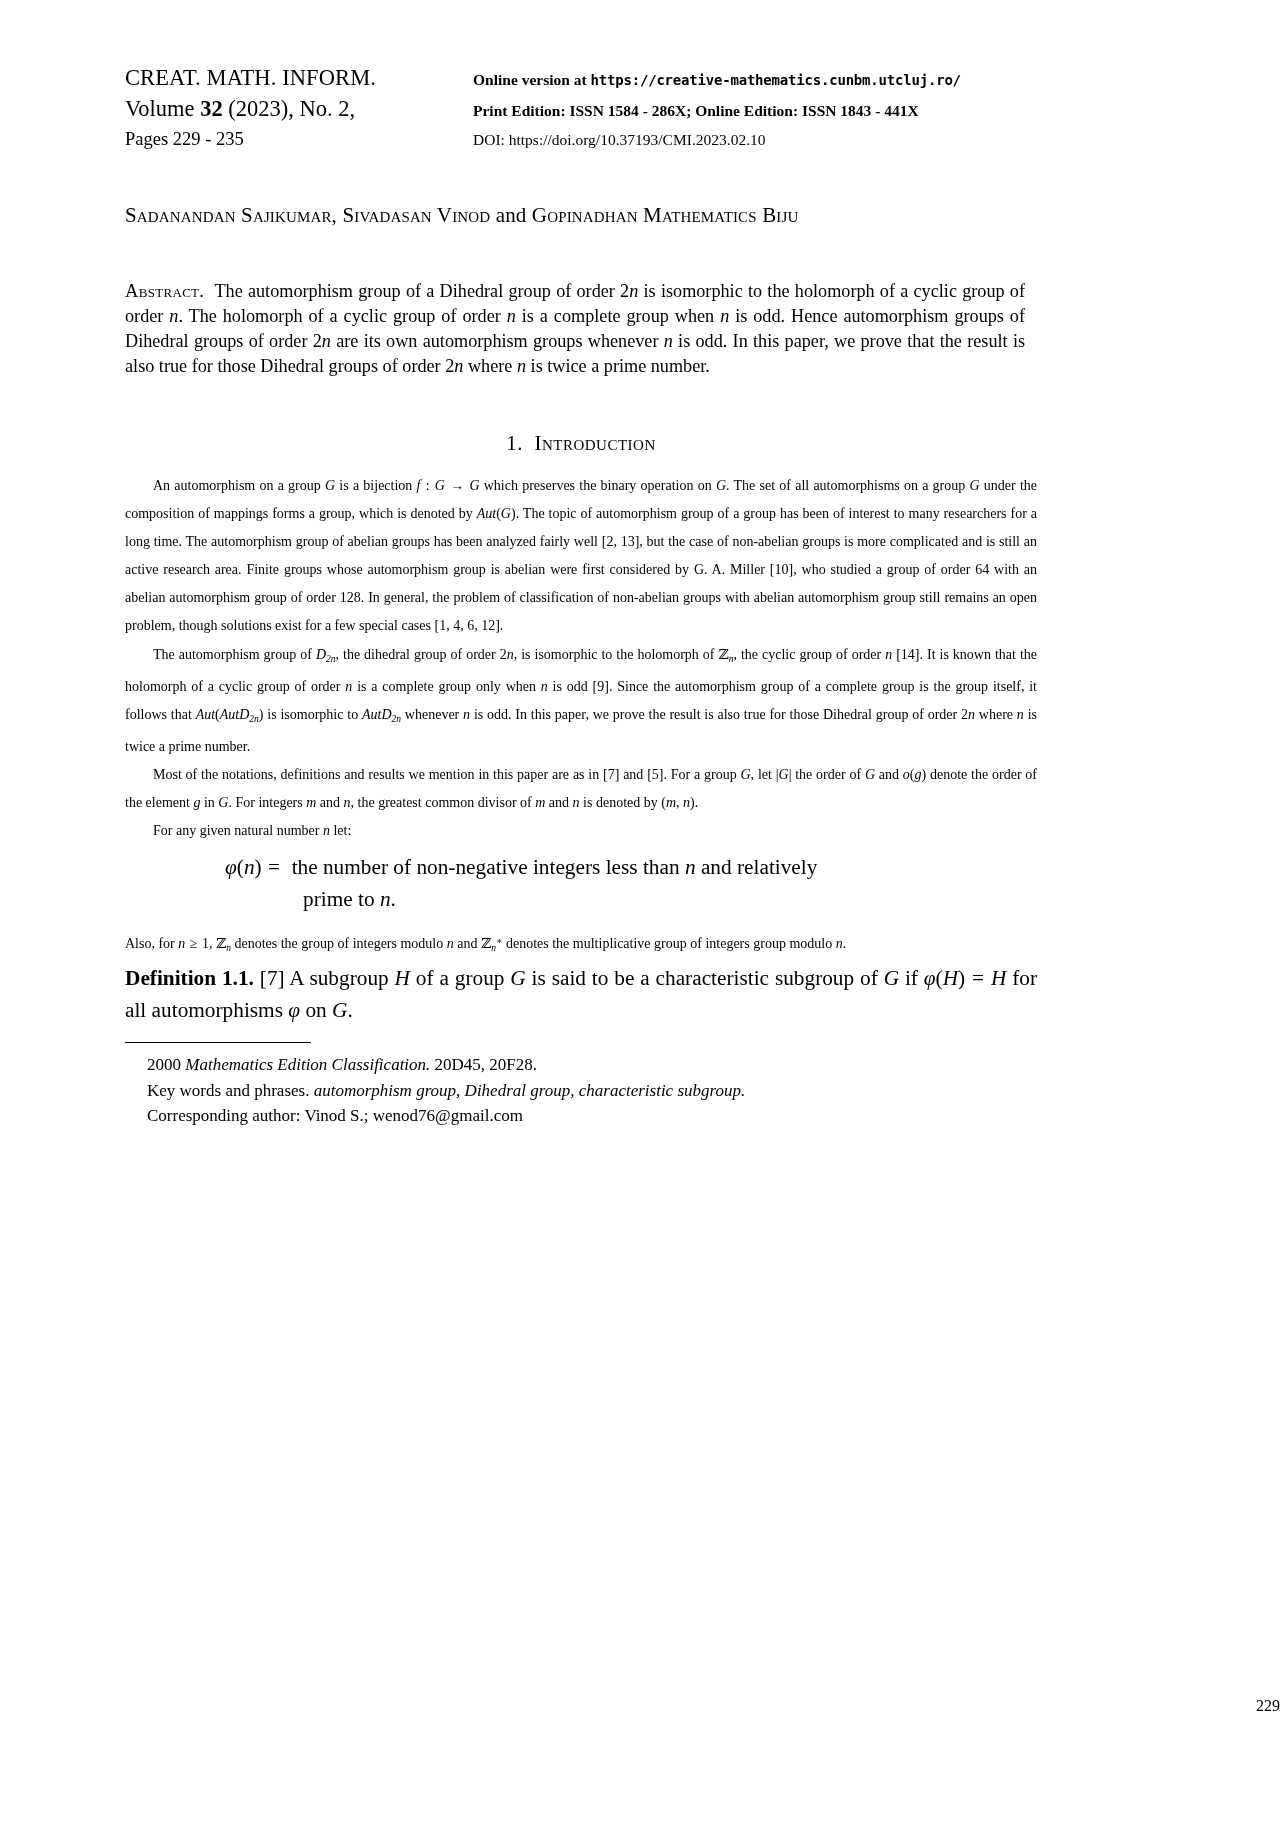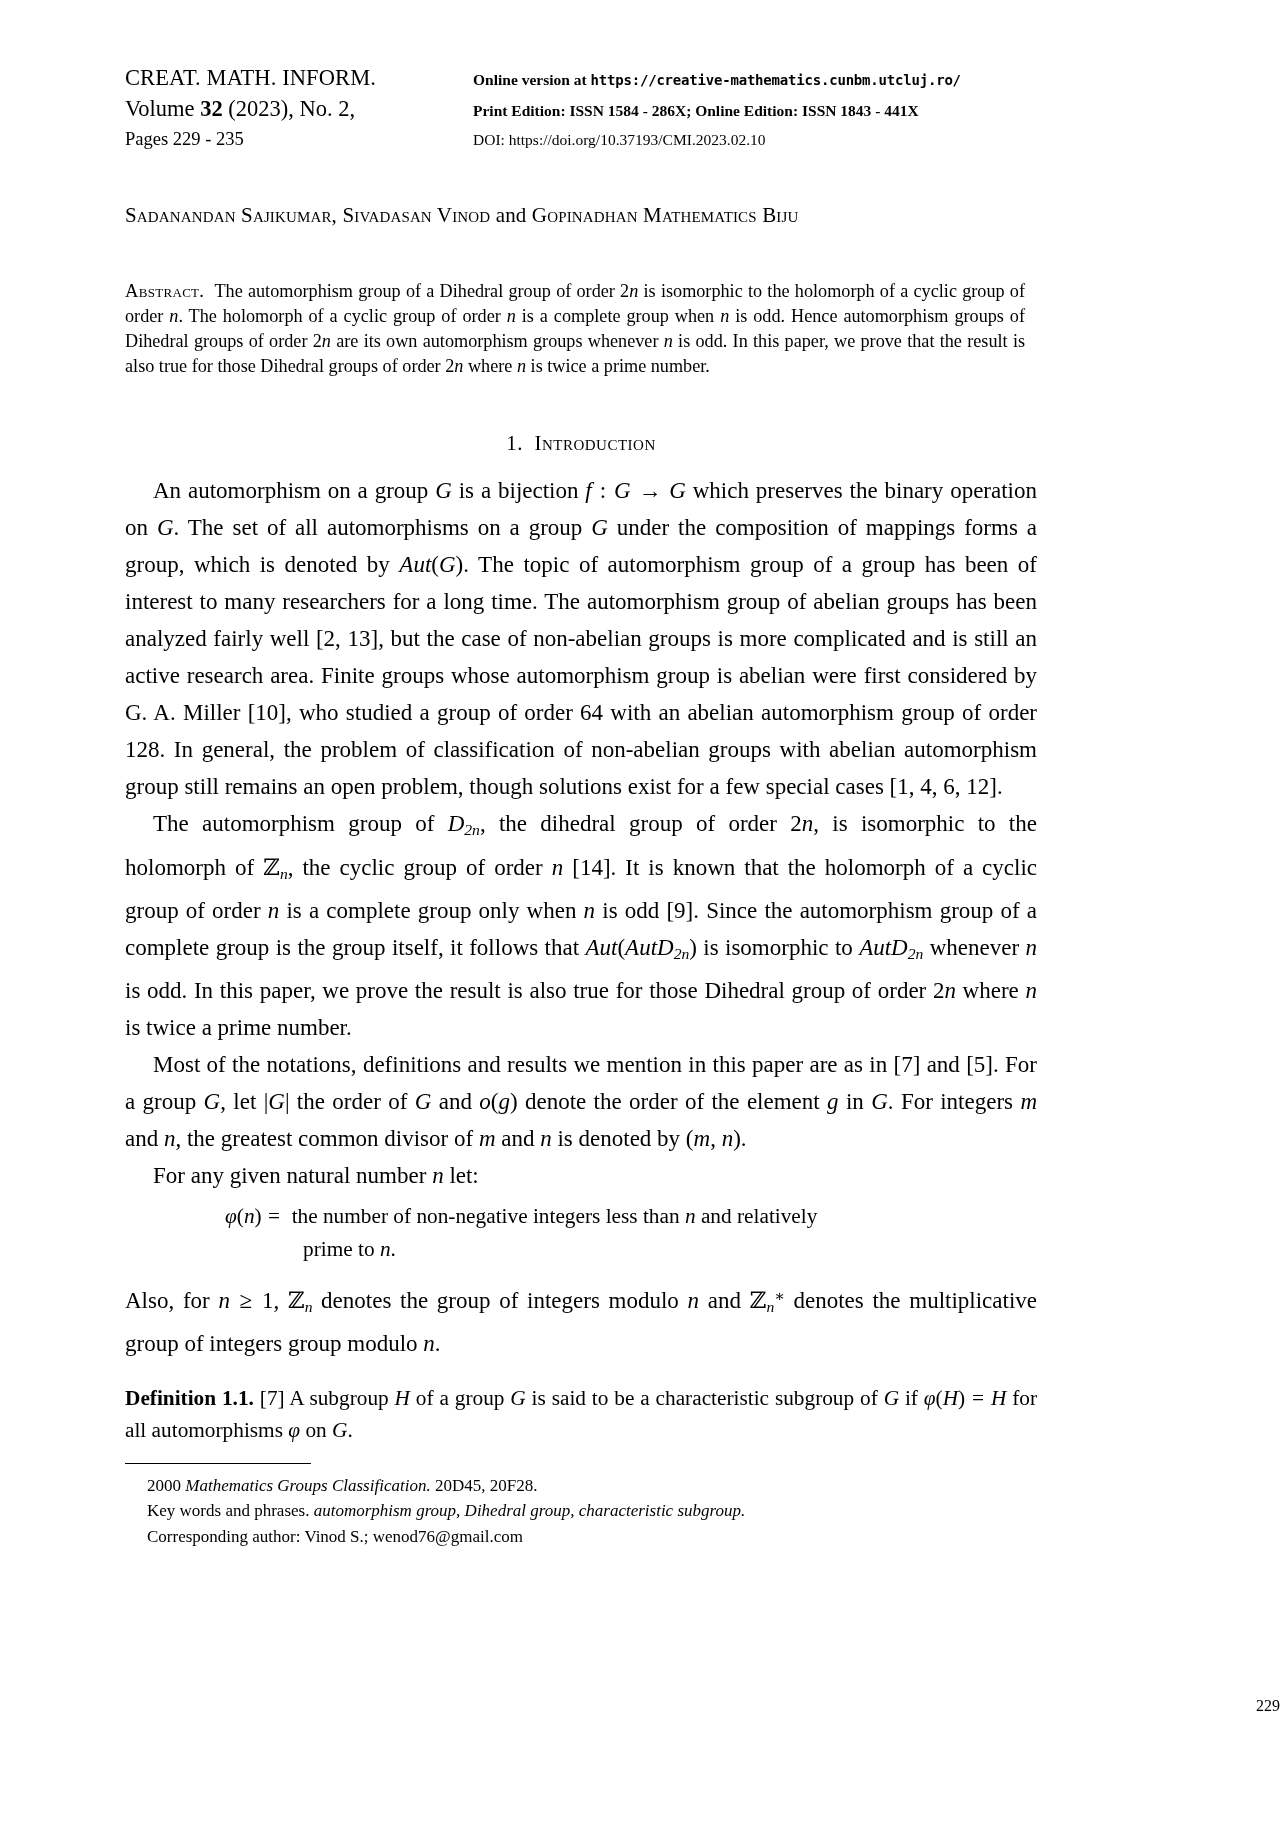--- a/index.html
+++ b/index.html
@@ -111,22 +111,22 @@
     text-align: center;
     font-size: 21px;
     font-variant: small-caps;
     letter-spacing: 0.5px;
   }
   .section-head .num { font-variant: normal; }
 
   
   .body {
     margin-top: 16px;
-    font-size: 23px;
-    line-height: 37px;
+    font-size: 14px;
+    line-height: 28px;
     text-align: justify;
   }
   .body p {
     margin: 0;
     text-indent: 28px;
   }
   .body p.noindent { text-indent: 0; }
 
   
   .display-eq {
@@ -140,21 +140,20 @@
 
   
   .mi { font-family: "Liberation Serif","DejaVu Serif",serif; font-style: italic; }
   .bb { font-family: "DejaVu Serif", serif; font-style: normal; }
   sub.msub { font-size: 0.68em; font-style: italic; vertical-align: -0.28em; }
   sup.msup { font-size: 0.68em; vertical-align: 0.45em; }
   .op { font-style: normal; padding: 0 1px; }
 
   
   .deftheo {
-    margin-top: 20px;
     font-size: 21.3px;
     line-height: 32.2px;
     text-align: justify;
   }
   .deftheo .lbl { font-weight: bold; }
   .theo-body { font-style: italic; }
 
   
   .rule {
     margin-top: 16px;
@@ -230,21 +229,21 @@
 
     <div class="deftheo">
       <span class="lbl">Definition 1.1.</span>
       <span>[7]</span>
       <span>A subgroup <span class="mi">H</span> of a group <span class="mi">G</span> is said to be a characteristic subgroup of <span class="mi">G</span> if <span class="mi">φ</span>(<span class="mi">H</span>) <span class="op">=</span> <span class="mi">H</span> for all automorphisms <span class="mi">φ</span> on <span class="mi">G</span>.</span>
     </div>
 
 
     <div class="rule"></div>
     <div class="footnotes">
-      <div><span>2000 </span><span class="it">Mathematics Groups Classification.</span><span>  20D45, 20F28.</span></div>
+      <div><span>2000 </span><span class="it">Mathematics Edition Classification.</span><span>  20D45, 20F28.</span></div>
       <div><span>Key words and phrases. </span><span class="it">automorphism group, Dihedral group, characteristic subgroup.</span></div>
       <div>Corresponding author: Vinod S.; wenod76@gmail.com</div>
     </div>
 
   </div>
 
   <div class="folio">229</div>
 </div>
 
 </body></html>

